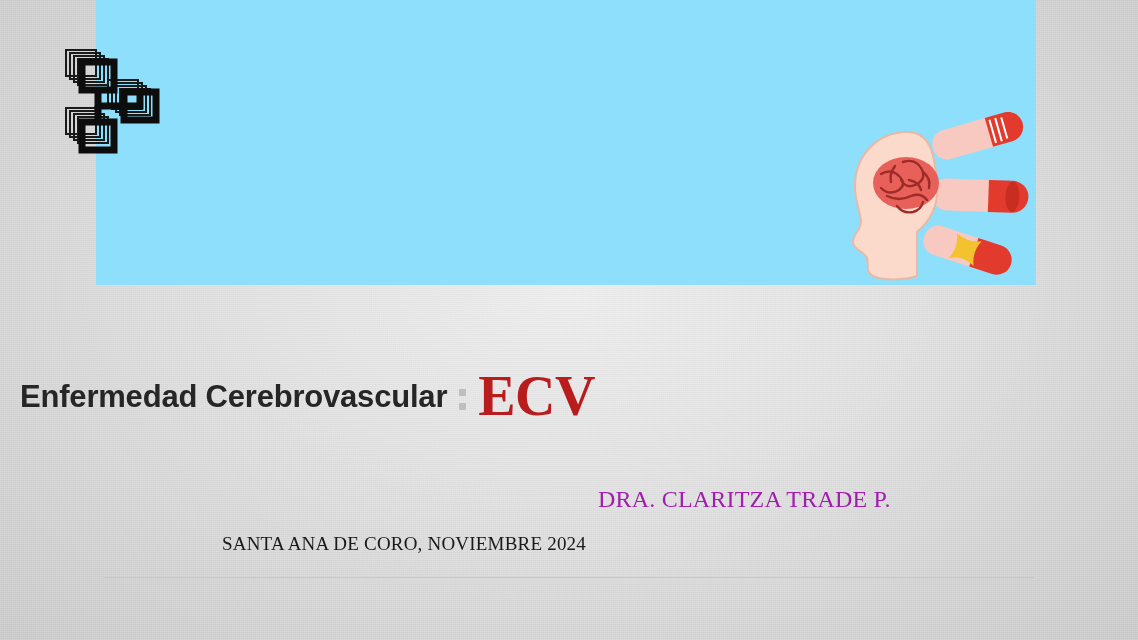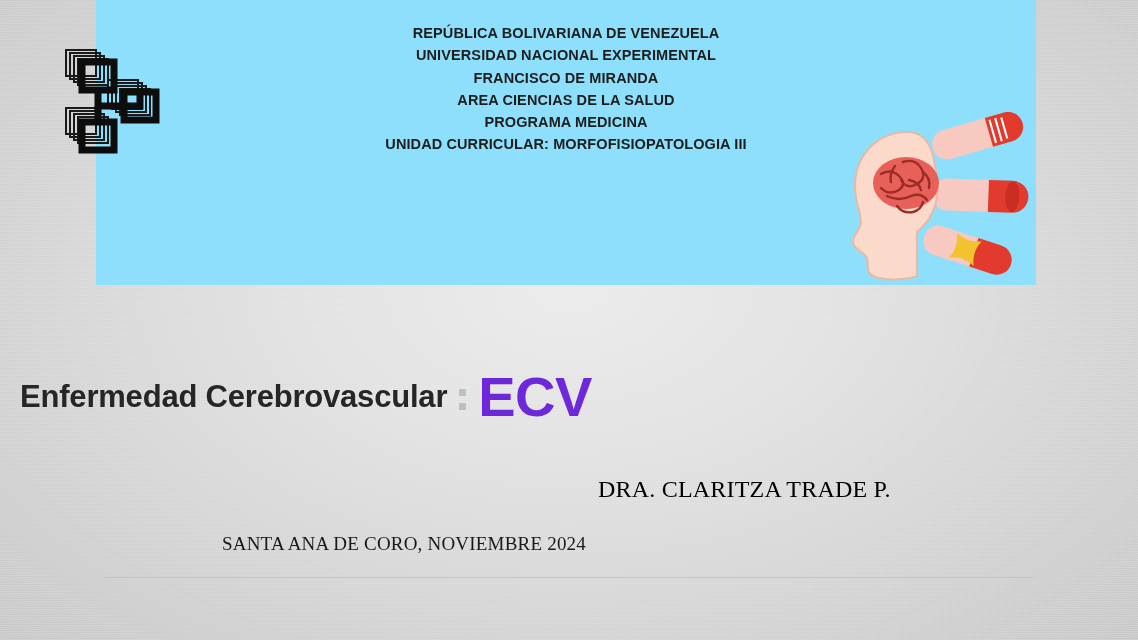--- a/index.html
+++ b/index.html
@@ -95,33 +95,34 @@
   .dots span {
     display: block;
     width: 7px;
     height: 7px;
     background: #bfbfbf;
     border-radius: 1px;
   }
   .title-abbr {
     font-size: 56px;
     font-weight: 700;
-    color: #6d28d9;
+    color: #b91c1c;
     line-height: .95;
     letter-spacing: -0.5px;
+    font-family: Liberation Serif, serif;
   }
 
   
   .author {
     position: absolute;
     left: 598px;
-    top: 476px;
+    top: 486px;
     font-family: "Liberation Serif", serif;
     font-size: 24px;
-    color: #000000;
+    color: #a21caf;
     letter-spacing: .2px;
   }
   .place {
     position: absolute;
     left: 222px;
     top: 533px;
     font-family: "Liberation Serif", serif;
     font-size: 19px;
     color: #1a1a1a;
     letter-spacing: .2px;
@@ -136,28 +137,20 @@
     background: #9ed7ea;
   }
 </style>
 </head>
 <body>
 
 <div class="texture"></div>
 
 <div class="banner">
 
-  <div class="header-text">
-    <div>REPÚBLICA BOLIVARIANA DE VENEZUELA</div>
-    <div>UNIVERSIDAD NACIONAL EXPERIMENTAL</div>
-    <div>FRANCISCO DE MIRANDA</div>
-    <div>AREA CIENCIAS DE LA SALUD</div>
-    <div>PROGRAMA MEDICINA</div>
-    <div>UNIDAD CURRICULAR: MORFOFISIOPATOLOGIA III</div>
-  </div>
 
   <div class="brain-art">
     <svg width="215" height="175" viewBox="0 0 215 175" xmlns="http://www.w3.org/2000/svg">
 
       <g>
 
         <g transform="translate(108,22) rotate(-16)">
           <rect x="0" y="0" width="78" height="30" rx="14" fill="#f7c9c0"></rect>
           <path d="M58 0 h20 a14 14 0 0 1 0 30 h-20 z" fill="#e23b2e"></path>
           <g stroke="#ffffff" stroke-width="2">

